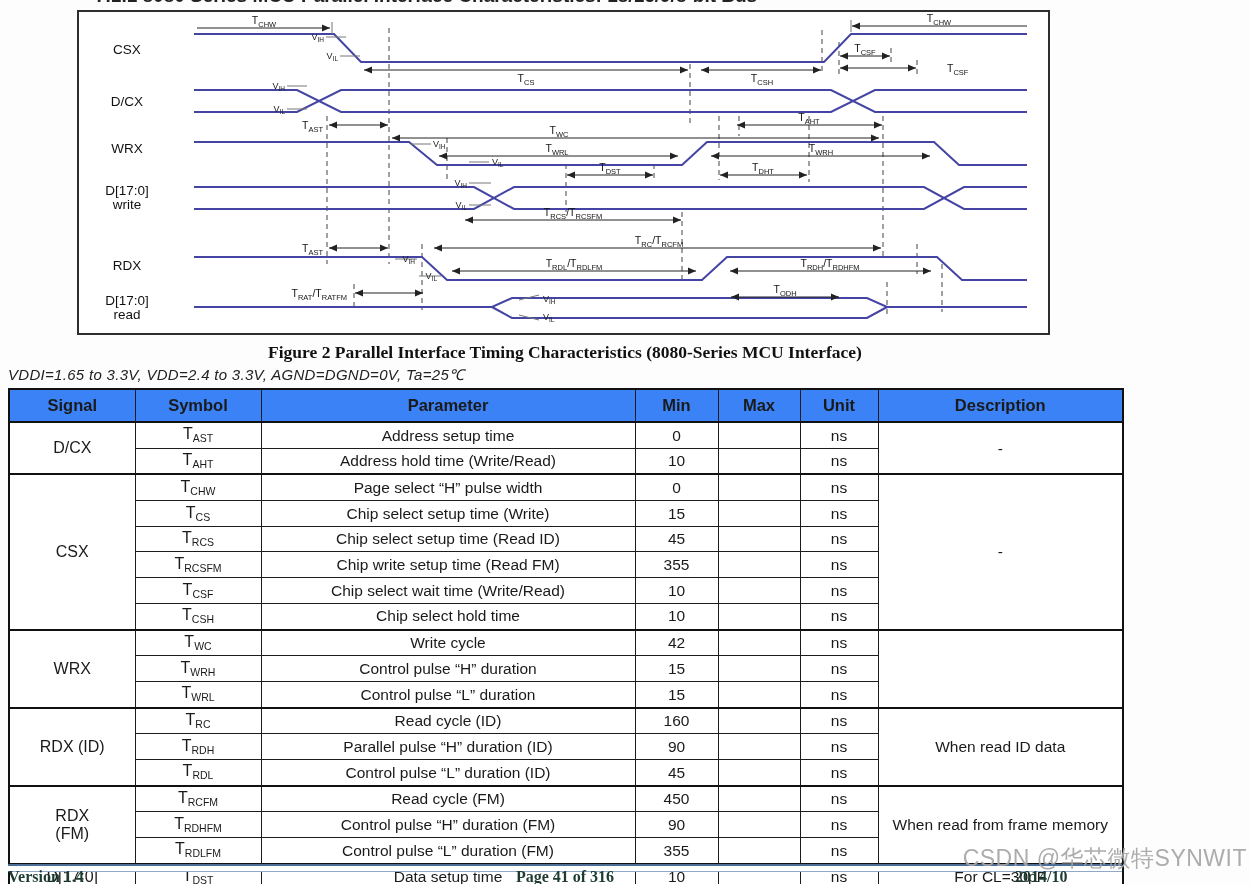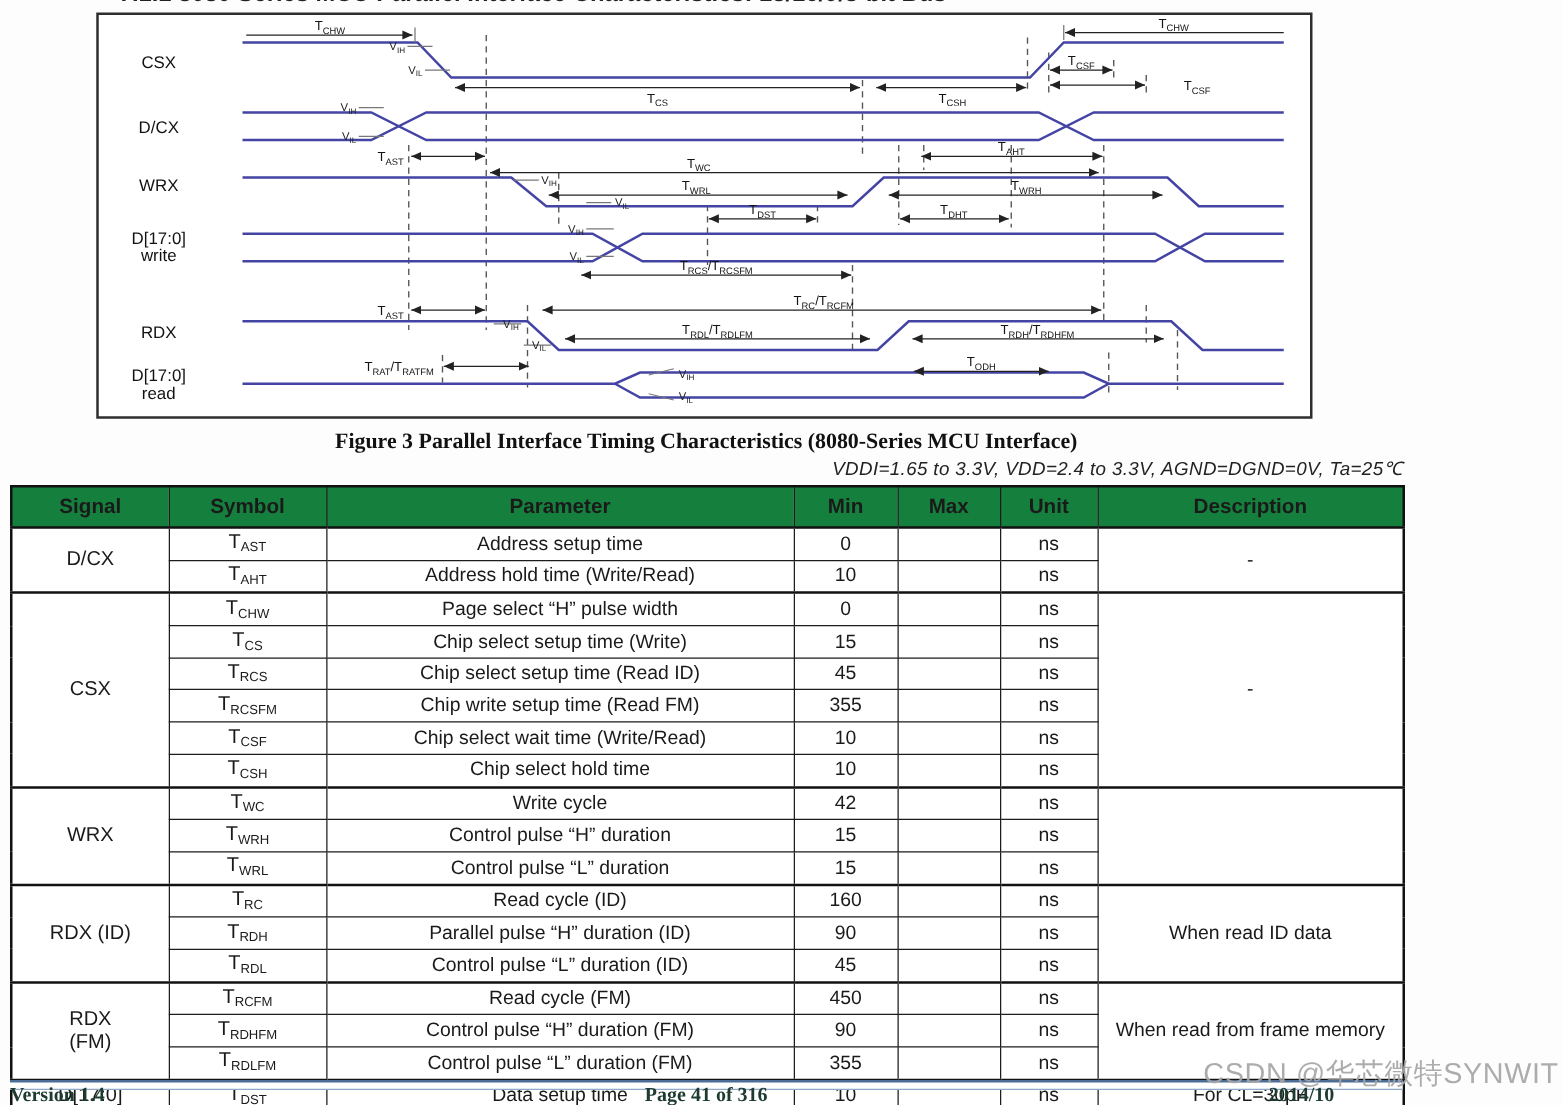--- a/index.html
+++ b/index.html
@@ -24,29 +24,29 @@
   svg .dl .sb{font-size:7.5px;}
   svg .vl{font-family:"Liberation Sans",sans-serif;font-size:9px;fill:#222;}
   svg .vl .sb{font-size:6.5px;}
   svg .sig-label{font-family:"Liberation Sans",sans-serif;font-size:13.5px;fill:#111;text-anchor:middle;}
 
   .fig-caption{
     position:absolute;top:342px;left:8px;width:1114px;text-align:center;
     font-family:"Liberation Serif",serif;font-weight:bold;font-size:17.5px;color:#111;
   }
   .conditions{
-    position:absolute;top:364px;left:8px;width:1114px;text-align:right;
+    position:absolute;top:364px;left:8px;width:1114px;
     font-style:italic;font-size:15px;color:#222;letter-spacing:.3px;
   }
 
   
   .tt-wrap{position:absolute;top:388px;left:8px;}
   table.tt{border-collapse:collapse;table-layout:fixed;width:1114px;border:2.6px solid #111;background:#fff;}
   table.tt th{
-    background:#15803d;font-weight:bold;font-size:16.5px;height:29px;
+    background:#3b82f6;font-weight:bold;font-size:16.5px;height:29px;
     border:1.8px solid #1c1c1c;border-bottom:2.6px solid #111;text-align:center;
   }
   table.tt td{
     border:1.6px solid #1c1c1c;font-size:15.5px;text-align:center;vertical-align:middle;
     padding:0 3px;height:24.7px;line-height:1.12;
   }
   table.tt tr.gs td{border-top:2.6px solid #111;}
   table.tt td.sig{font-size:16px;white-space:pre-line;}
   table.tt td.sym{font-size:16px;}
   .tsub{font-size:10.5px;vertical-align:-3px;}
@@ -203,21 +203,21 @@
     <text class="vl" x="388" y="174" text-anchor="end"><tspan>V</tspan><tspan class="sb" dy="2">IH</tspan></text>
     <text class="vl" x="388" y="196" text-anchor="end"><tspan>V</tspan><tspan class="sb" dy="2">IL</tspan></text>
     <text class="vl" x="336" y="250" text-anchor="end"><tspan>V</tspan><tspan class="sb" dy="2">IH</tspan></text>
     <text class="vl" x="358" y="267" text-anchor="end"><tspan>V</tspan><tspan class="sb" dy="2">IL</tspan></text>
     <text class="vl" x="464" y="290"><tspan>V</tspan><tspan class="sb" dy="2">IH</tspan></text>
     <text class="vl" x="464" y="308"><tspan>V</tspan><tspan class="sb" dy="2">IL</tspan></text>
   </g>
 </svg>
 </div>
 
-<div class="fig-caption">Figure 3 Parallel Interface Timing Characteristics (8080-Series MCU Interface)</div>
+<div class="fig-caption">Figure 2 Parallel Interface Timing Characteristics (8080-Series MCU Interface)</div>
 <div class="conditions">VDDI=1.65 to 3.3V,  VDD=2.4 to 3.3V,  AGND=DGND=0V,  Ta=25℃</div>
 
 <div class="tt-wrap">
   <table class="tt">
     <colgroup>
       <col style="width:126px">
         <col style="width:126px">
         <col style="width:374px">
       <col style="width:83px">
         <col style="width:82px">

